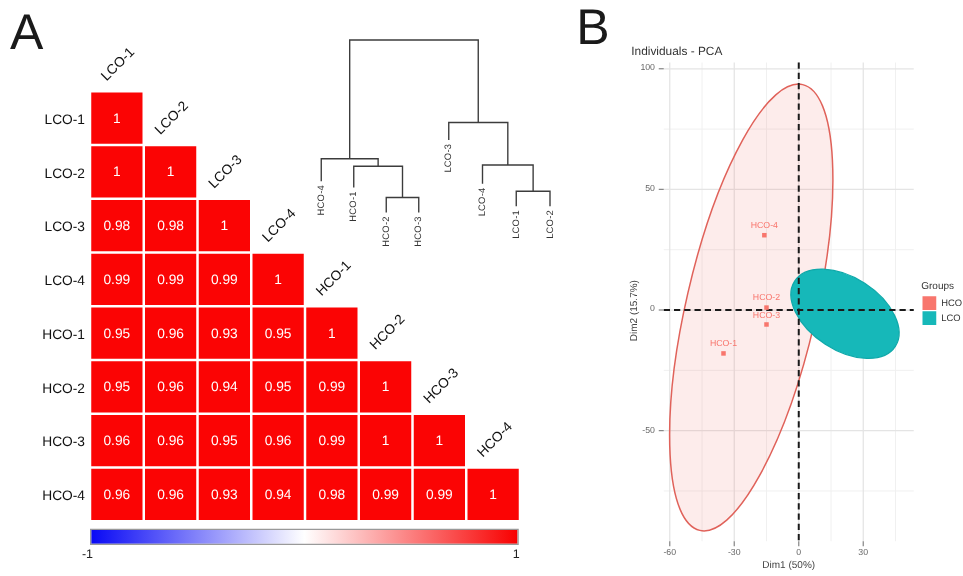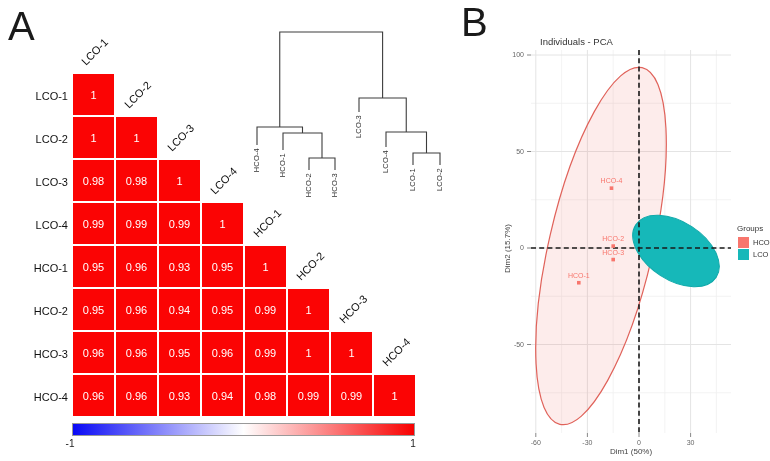--- a/index.html
+++ b/index.html
@@ -150,21 +150,21 @@
       <div class="abs dlabel" style="left: 314px; top: 115px; width: 40px;">LCO-3</div>
       <div class="abs dlabel" style="left: 341px; top: 150px; width: 40px;">LCO-4</div>
       <div class="abs dlabel" style="left: 368px; top: 168px; width: 40px;">LCO-1</div>
       <div class="abs dlabel" style="left: 395px; top: 168px; width: 40px;">LCO-2</div>
     </div>
 
   <div id="cbar" class="abs cbar" style="left: 72px; top: 423px; width: 341px; height: 11px; background: linear-gradient(to right, rgb(9, 9, 245), rgb(255, 255, 255) 50%, rgb(248, 0, 0));"></div>
   <div class="abs cbar-label" style="left:60px;top:438px">-1</div>
   <div class="abs cbar-label" style="left:403px;top:438px">1</div>
 
-  <div class="abs pca-title" style="left:540px;top:36px">Individuals - PCA</div>
+  <div class="abs pca-title" style="left:505px;top:36px">Individuals - PCA</div>
   <div class="abs axis-label" style="left:596px;top:447px;width:70px;text-align:center">Dim1 (50%)</div>
   <div class="abs axis-label ylab-rot" style="left:472px;top:244px;width:70px;text-align:center">Dim2 (15.7%)</div>
 
   <div id="pca-labels" class="abs" style="left:0;top:0;width:770px;height:461px;pointer-events:none">
       <div class="abs tick-label x-tick" style="left: 522.8px; top: 439px;">-60</div>
       <div class="abs tick-label x-tick" style="left: 574.4px; top: 439px;">-30</div>
       <div class="abs tick-label x-tick" style="left: 626px; top: 439px;">0</div>
       <div class="abs tick-label x-tick" style="left: 677.6px; top: 439px;">30</div>
       <div class="abs tick-label y-tick" style="left: 502px; top: 51px;">100</div>
       <div class="abs tick-label y-tick" style="left: 502px; top: 147.5px;">50</div>

